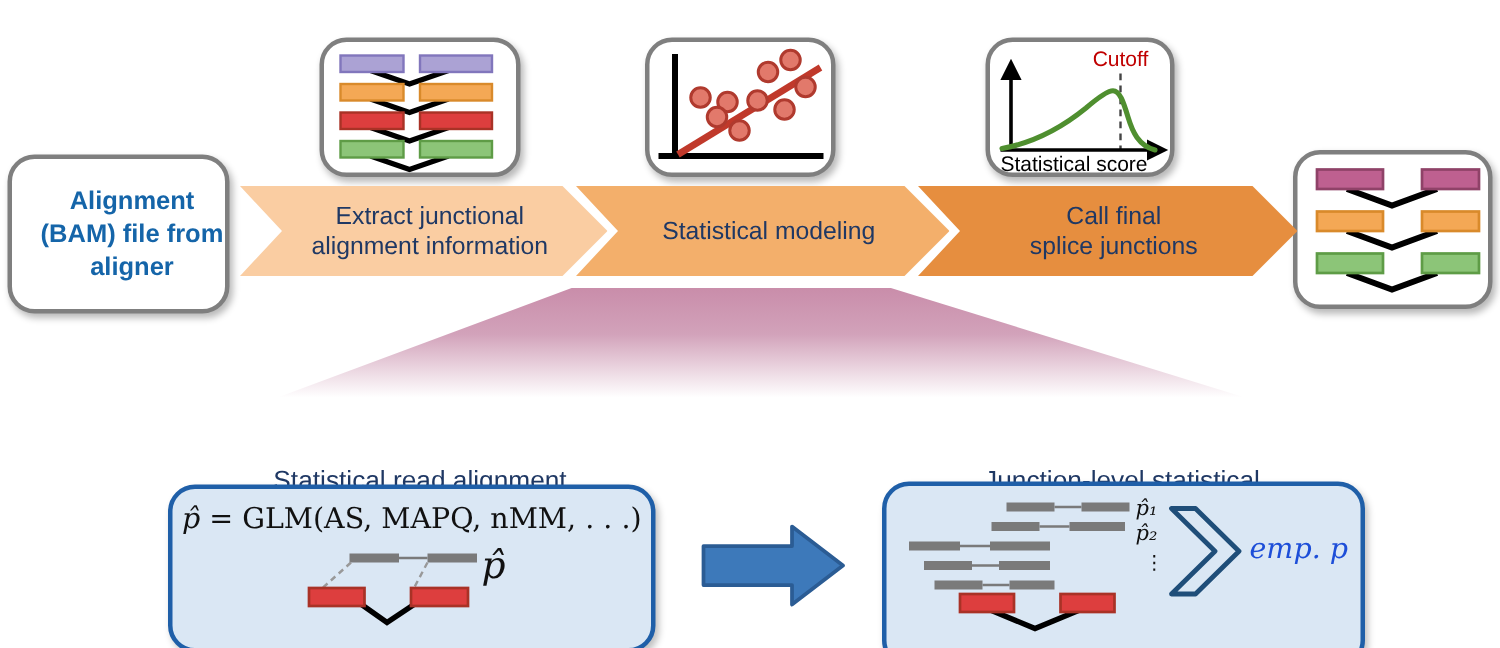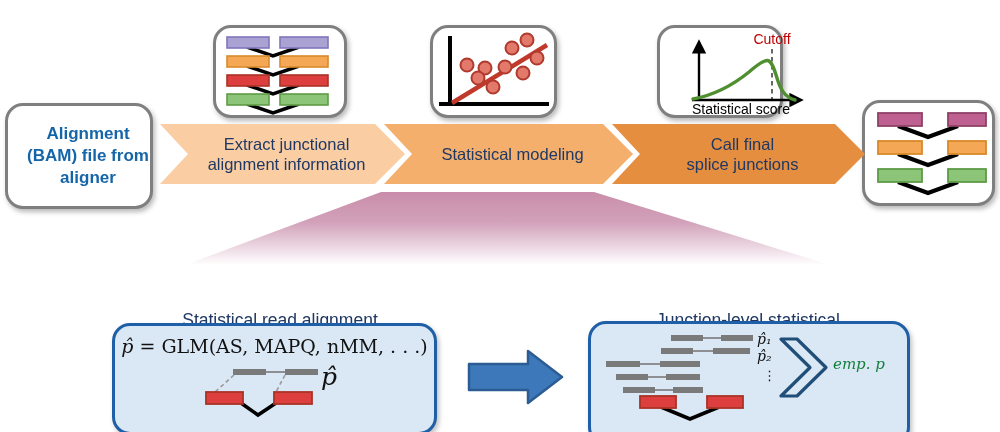--- a/index.html
+++ b/index.html
@@ -62,21 +62,21 @@
   }
   .p-sub{
     position:absolute;font-family:"DejaVu Serif",serif;font-style:italic;
     font-size:14px;color:#111;line-height:1;
   }
   .p1{left:166px;top:8px;}
   .p2{left:166px;top:25px;text-align:center;}
   .vdots{left:172px;top:45px;font-size:13px;font-style:normal;}
   .emp{
     position:absolute;left:242px;top:31px;
-    font-family:"DejaVu Serif",serif;font-style:italic;font-size:15px;color:#15803d;
+    font-family:"DejaVu Serif",serif;font-style:italic;font-size:19px;color:#1d4ed8;
   }
   .diagram-svg{position:absolute;left:0;top:0;}
   
   .big-arrow{position:absolute;left:467px;top:349px;}
   
   .svg-ui-text{font-family:"Liberation Sans",sans-serif;}
 </style>
 </head>
 <body>
 
@@ -121,21 +121,21 @@
         <circle cx="60" cy="59" r="6.5"></circle>
         <circle cx="72" cy="39" r="6.5"></circle>
         <circle cx="79" cy="20" r="6.5"></circle>
         <circle cx="94" cy="12" r="6.5"></circle>
         <circle cx="104" cy="30" r="6.5"></circle>
         <circle cx="90" cy="45" r="6.5"></circle>
       </g>
     </svg>
   </div>
 
-  <div class="gbox" style="left:657px;top:25px;width:126px;height:93px;padding-left:25px;">
+  <div class="gbox" style="left:657px;top:25px;width:126px;height:93px;">
     <svg width="120" height="87" viewBox="0 0 120 87">
       <defs>
         <marker id="ah" markerWidth="8" markerHeight="8" refX="4" refY="3" orient="auto">
           <path d="M0,0 L6,3 L0,6 Z" fill="#000"></path>
         </marker>
       </defs>
       <text x="87" y="16" text-anchor="middle" class="svg-ui-text" font-size="14" fill="#c00000">Cutoff</text>
       <line x1="87" y1="21" x2="87" y2="72" stroke="#444" stroke-width="1.6" stroke-dasharray="4.5,3.5"></line>
       <line x1="14" y1="72" x2="14" y2="16" stroke="#000" stroke-width="2.4" marker-end="url(#ah)"></line>
       <line x1="7" y1="72" x2="114" y2="72" stroke="#000" stroke-width="2.4" marker-end="url(#ah)"></line>

